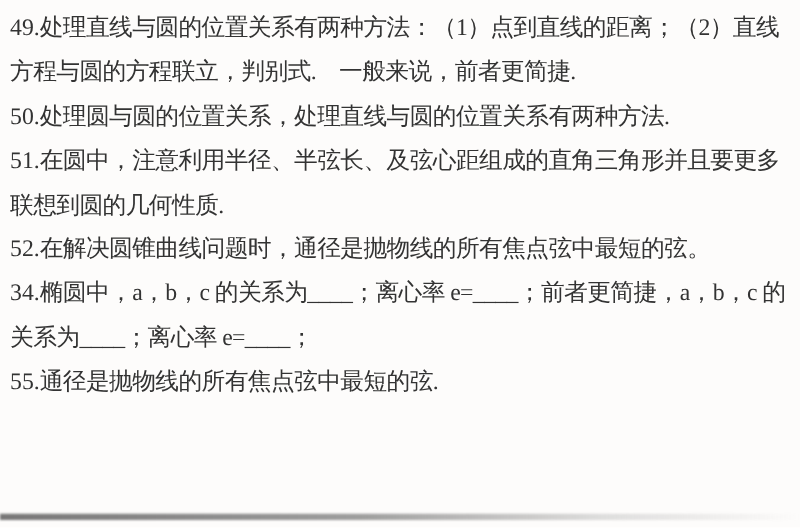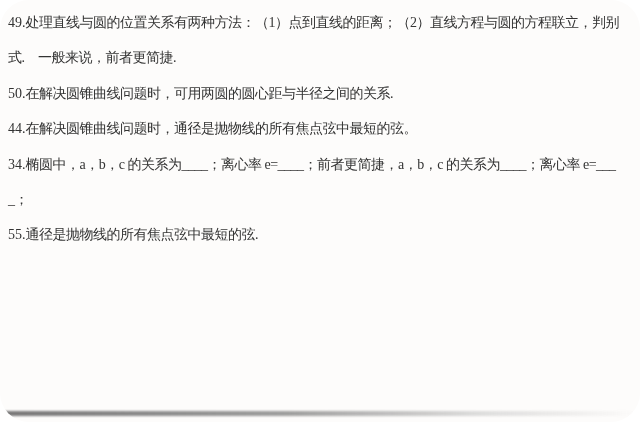--- a/index.html
+++ b/index.html
@@ -10,24 +10,23 @@
   .page {
     position: relative;
     width: 640px;
     height: 422px;
     overflow: hidden;
     background: #fdfcfb;
     box-sizing: border-box;
     padding: 5px 8px 0 8px;
     font-family: "Liberation Serif", "DejaVu Serif", serif;
     color: #333333;
-    font-size: 14px;
+    font-size: 19px;
     line-height: 35.4px;
     letter-spacing: -0.5px;
-    border-radius: 29px;
   }
   .note {
     margin: 0;
     text-align: left;
     word-break: break-all;
   }
   .note-number {
     letter-spacing: 0;
   }
   .bottom-shadow {
@@ -45,24 +44,25 @@
     pointer-events: none;
   }
 </style>
 </head>
 <body>
 
 <div class="page">
 
   <p class="note"><span class="note-number">49.</span><span>处理直线与圆的位置关系有两种方法：（1）点到直线的距离；（2）直线方程与圆的方程联立，判别式.　一般来说，前者更简捷.</span></p>
 
-  <p class="note"><span class="note-number">50.</span><span>在解决圆锥曲线问题时，可用两圆的圆心距与半径之间的关系.</span></p>
+  <p class="note"><span class="note-number">50.</span><span>处理圆与圆的位置关系，处理直线与圆的位置关系有两种方法.</span></p>
 
+  <p class="note"><span class="note-number">51.</span><span>在圆中，注意利用半径、半弦长、及弦心距组成的直角三角形并且要更多联想到圆的几何性质.</span></p>
 
-  <p class="note"><span class="note-number">44.</span><span>在解决圆锥曲线问题时，通径是抛物线的所有焦点弦中最短的弦。</span></p>
+  <p class="note"><span class="note-number">52.</span><span>在解决圆锥曲线问题时，通径是抛物线的所有焦点弦中最短的弦。</span></p>
 
 
   <p class="note"><span class="note-number">34.</span><span>椭圆中，a，b，c 的关系为____；离心率 e=____；前者更简捷，a，b，c 的关系为____；离心率 e=____；</span></p>
 
   <p class="note"><span class="note-number">55.</span><span>通径是抛物线的所有焦点弦中最短的弦.</span></p>
 
   <div class="bottom-shadow"></div>
 
 </div>
 

